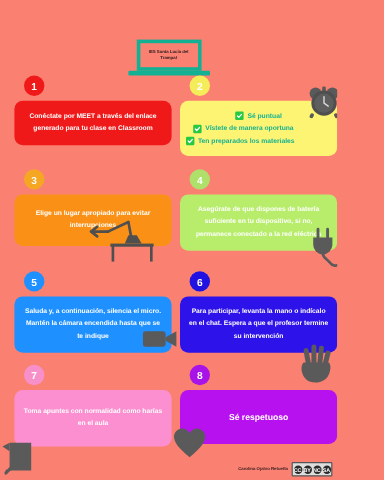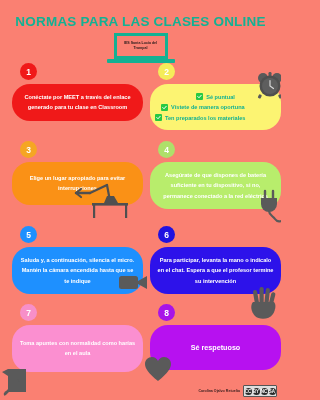--- a/index.html
+++ b/index.html
@@ -95,21 +95,21 @@
     font-weight: bold;
     display: flex;
     align-items: center;
     justify-content: center;
     margin-left: 8px;
     position: relative;
     z-index: 4;
   }
   .card {
     margin-top: 4px;
-    border-radius: 18px;
+    border-radius: 7px;
     padding: 8px 7px;
     box-sizing: border-box;
     position: relative;
     z-index: 2;
   }
   .card-text {
     font-size: 5.6px;
     line-height: 1.85;
     font-weight: bold;
     text-align: center;
@@ -203,21 +203,20 @@
     text-align: center;
     font-weight: bold;
     flex: none;
   }
 </style>
 </head>
 <body>
 
 <div class="poster">
 
-  <div class="title">NORMAS PARA LAS CLASES ONLINE</div>
 
   <div class="laptop">
     <div class="laptop-screen">
       <div class="laptop-screen-text">IES Santa Lucía del Trampal</div>
     </div>
     <div class="laptop-base"></div>
   </div>
 
   <div class="grid">
 

